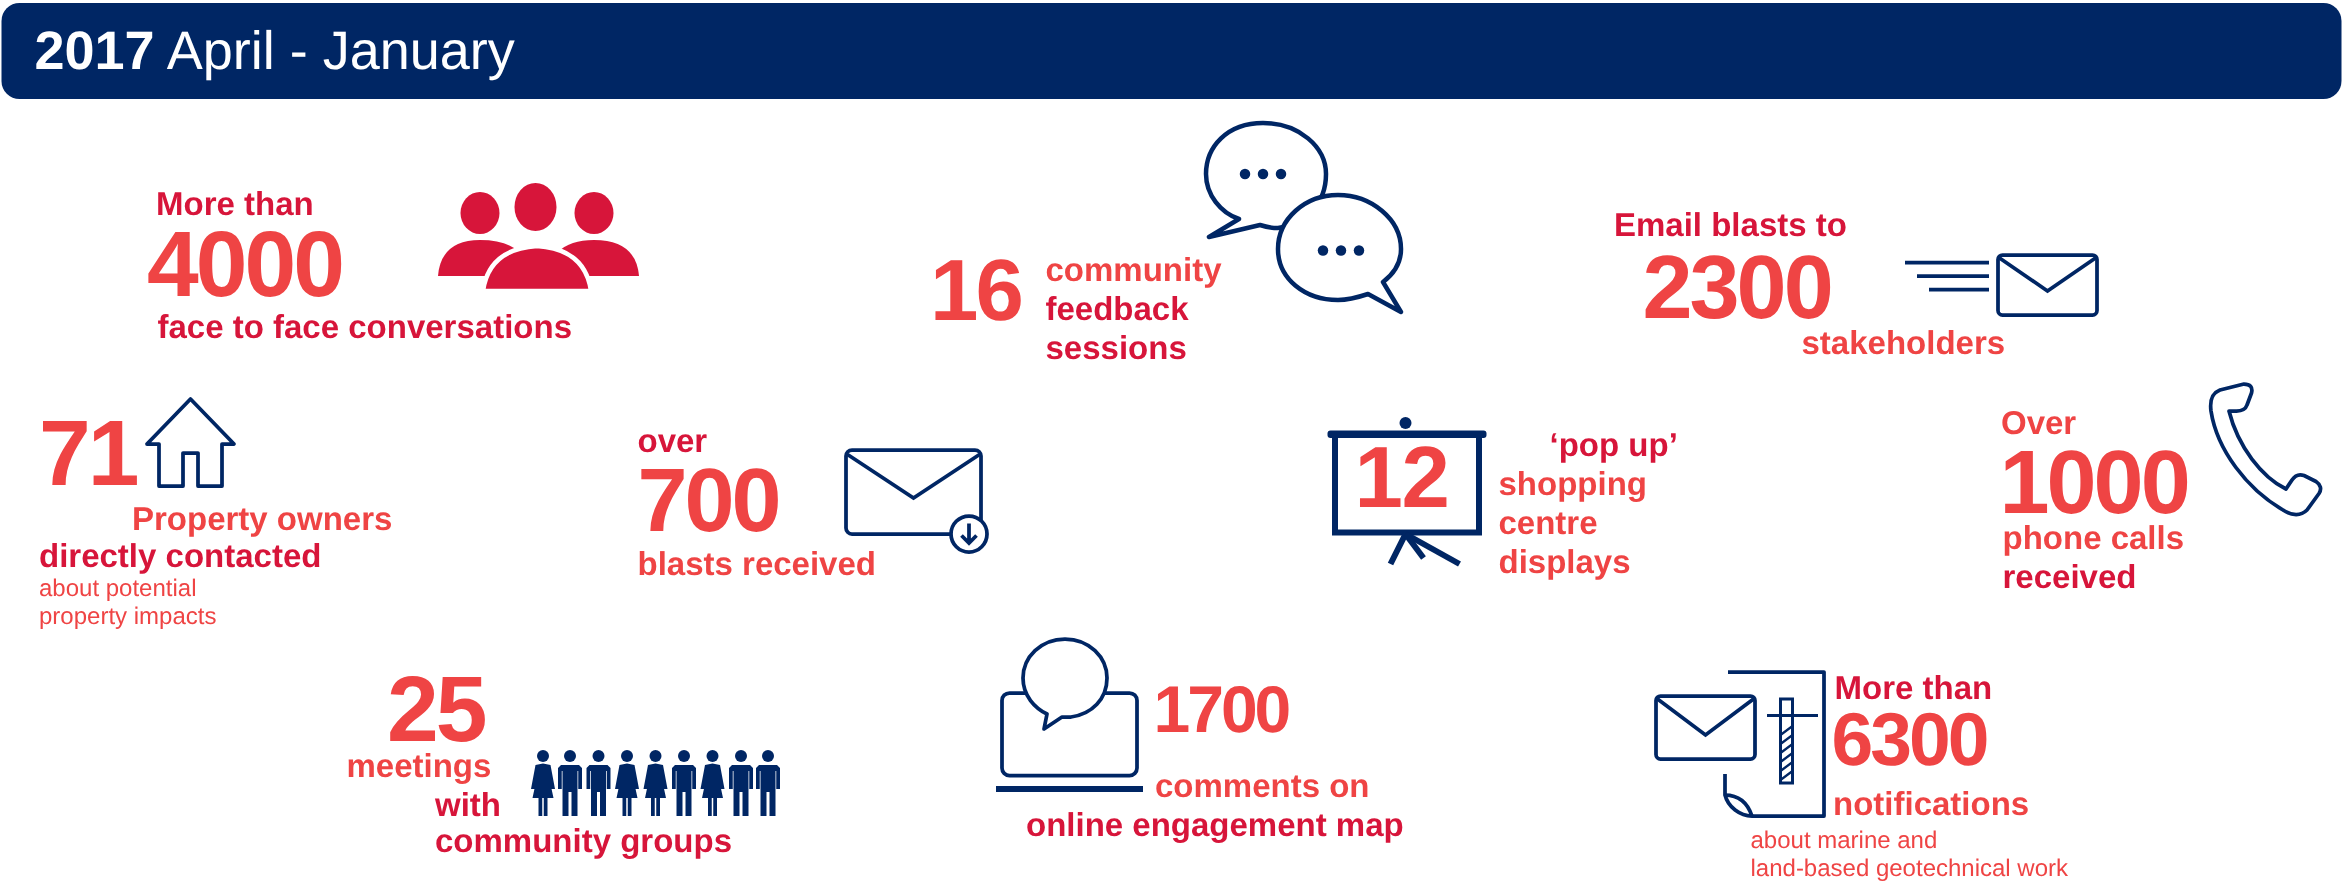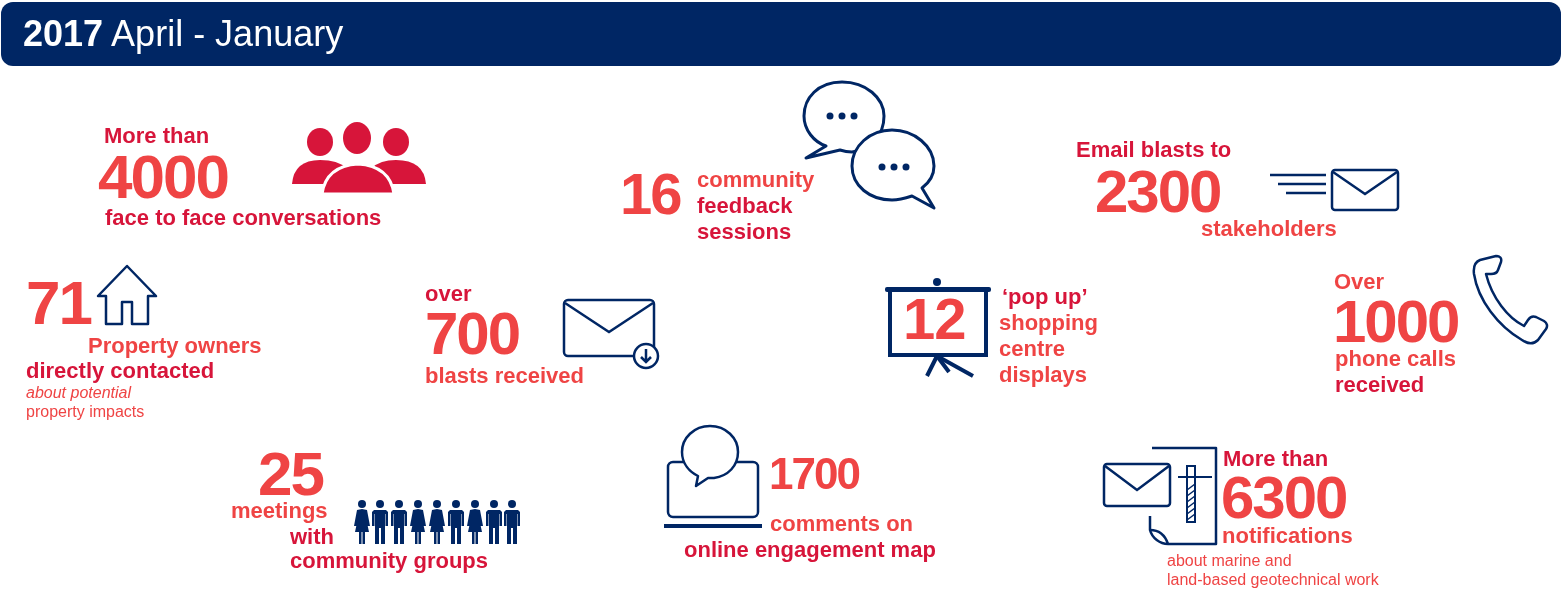--- a/index.html
+++ b/index.html
@@ -72,21 +72,21 @@
   </svg>
 </div>
 
 <div>
   <div class="abs navy big" style="left:26px;top:272px;font-size:62px;">71</div>
   <svg style="left:94px;top:262px;" width="66" height="66" viewBox="0 0 66 66">
     <path d="M4 34 L33 4 L62 34 L54 34 L54 62 L38 62 L38 40 L28 40 L28 62 L12 62 L12 34 Z" fill="none" stroke="#002664" stroke-width="2.5" stroke-linejoin="round"></path>
   </svg>
   <div class="abs navy t22" style="left:44px;top:334px;margin-left:44px;">Property owners</div>
   <div class="abs red t22" style="left:26px;top:359px;">directly contacted</div>
-  <div class="abs navy t16" style="left:26px;top:383px;font-style:italic;">about potential</div>
+  <div class="abs navy t16" style="left:26px;top:383px;">about potential</div>
   <div class="abs navy t16" style="left:26px;top:402px;">property impacts</div>
 </div>
 
 <div>
   <div class="abs red t22" style="left:425px;top:282px;">over</div>
   <div class="abs navy big" style="left:425px;top:304px;font-size:60px;">700</div>
   <div class="abs navy t22" style="left:425px;top:364px;">blasts received</div>
   <svg style="left:562px;top:298px;" width="100" height="75" viewBox="0 0 100 75">
     <rect x="2" y="2" width="90" height="56" rx="4" fill="#fff" stroke="#002664" stroke-width="2.5"></rect>
     <path d="M3 5 L47 34 L91 5" fill="none" stroke="#002664" stroke-width="2.5"></path>
@@ -98,21 +98,21 @@
 <div>
   <svg style="left:883px;top:278px;" width="110" height="102" viewBox="0 0 110 102">
     <circle cx="54" cy="4" r="4" fill="#002664"></circle>
     <rect x="2" y="9" width="106" height="5" rx="2" fill="#002664"></rect>
     <rect x="7" y="12" width="96" height="65" fill="none" stroke="#002664" stroke-width="4"></rect>
     <line x1="54" y1="78" x2="44" y2="98" stroke="#002664" stroke-width="4"></line>
     <line x1="54" y1="78" x2="90" y2="98" stroke="#002664" stroke-width="4"></line>
     <line x1="54" y1="78" x2="66" y2="94" stroke="#002664" stroke-width="4"></line>
   </svg>
   <div class="abs navy big" style="left:903px;top:290px;font-size:58px;letter-spacing:-1px;">12</div>
-  <div class="abs red t22" style="left:1002px;top:285px;text-align:right;">‘pop up’</div>
+  <div class="abs red t22" style="left:1033px;top:285px;text-align:right;">‘pop up’</div>
   <div class="abs navy t22" style="left:999px;top:311px;">shopping</div>
   <div class="abs navy t22" style="left:999px;top:337px;">centre</div>
   <div class="abs navy t22" style="left:999px;top:363px;">displays</div>
 </div>
 
 <div>
   <div class="abs navy t22" style="left:1334px;top:270px;">Over</div>
   <div class="abs navy big" style="left:1333px;top:292px;font-size:60px;">1000</div>
   <div class="abs navy t22" style="left:1335px;top:347px;">phone calls</div>
   <div class="abs red t22" style="left:1335px;top:373px;">received</div>
@@ -164,17 +164,17 @@
   <svg style="left:1102px;top:444px;" width="120" height="104" viewBox="0 0 120 104">
     <path d="M50 4 L114 4 L114 100 L66 100 C58 100 50 94 48 86 L48 72" fill="#fff" stroke="#002664" stroke-width="2.5" stroke-linejoin="round"></path>
     <path d="M48 86 C54 86 62 88 66 100" fill="none" stroke="#002664" stroke-width="2.5"></path>
     <rect x="85" y="22" width="8" height="56" fill="#fff" stroke="#002664" stroke-width="2"></rect>
     <path d="M85 46 L93 40 M85 52 L93 46 M85 58 L93 52 M85 64 L93 58 M85 70 L93 64 M85 76 L93 70" stroke="#002664" stroke-width="1.5"></path>
     <line x1="76" y1="33" x2="110" y2="33" stroke="#002664" stroke-width="2"></line>
     <rect x="2" y="20" width="66" height="42" rx="3" fill="#fff" stroke="#002664" stroke-width="2.5"></rect>
     <path d="M3 22 L35 46 L67 22" fill="none" stroke="#002664" stroke-width="2.5"></path>
   </svg>
   <div class="abs red t22" style="left:1223px;top:447px;">More than</div>
-  <div class="abs navy big" style="left:1221px;top:468px;font-size:60px;">6300</div>
+  <div class="abs navy big" style="left:1221px;top:468px;font-size:50px;">6300</div>
   <div class="abs navy t22" style="left:1222px;top:524px;">notifications</div>
   <div class="abs navy t16" style="left:1167px;top:551px;">about marine and</div>
   <div class="abs navy t16" style="left:1167px;top:570px;">land-based geotechnical work</div>
 </div>
 
 </body></html>

